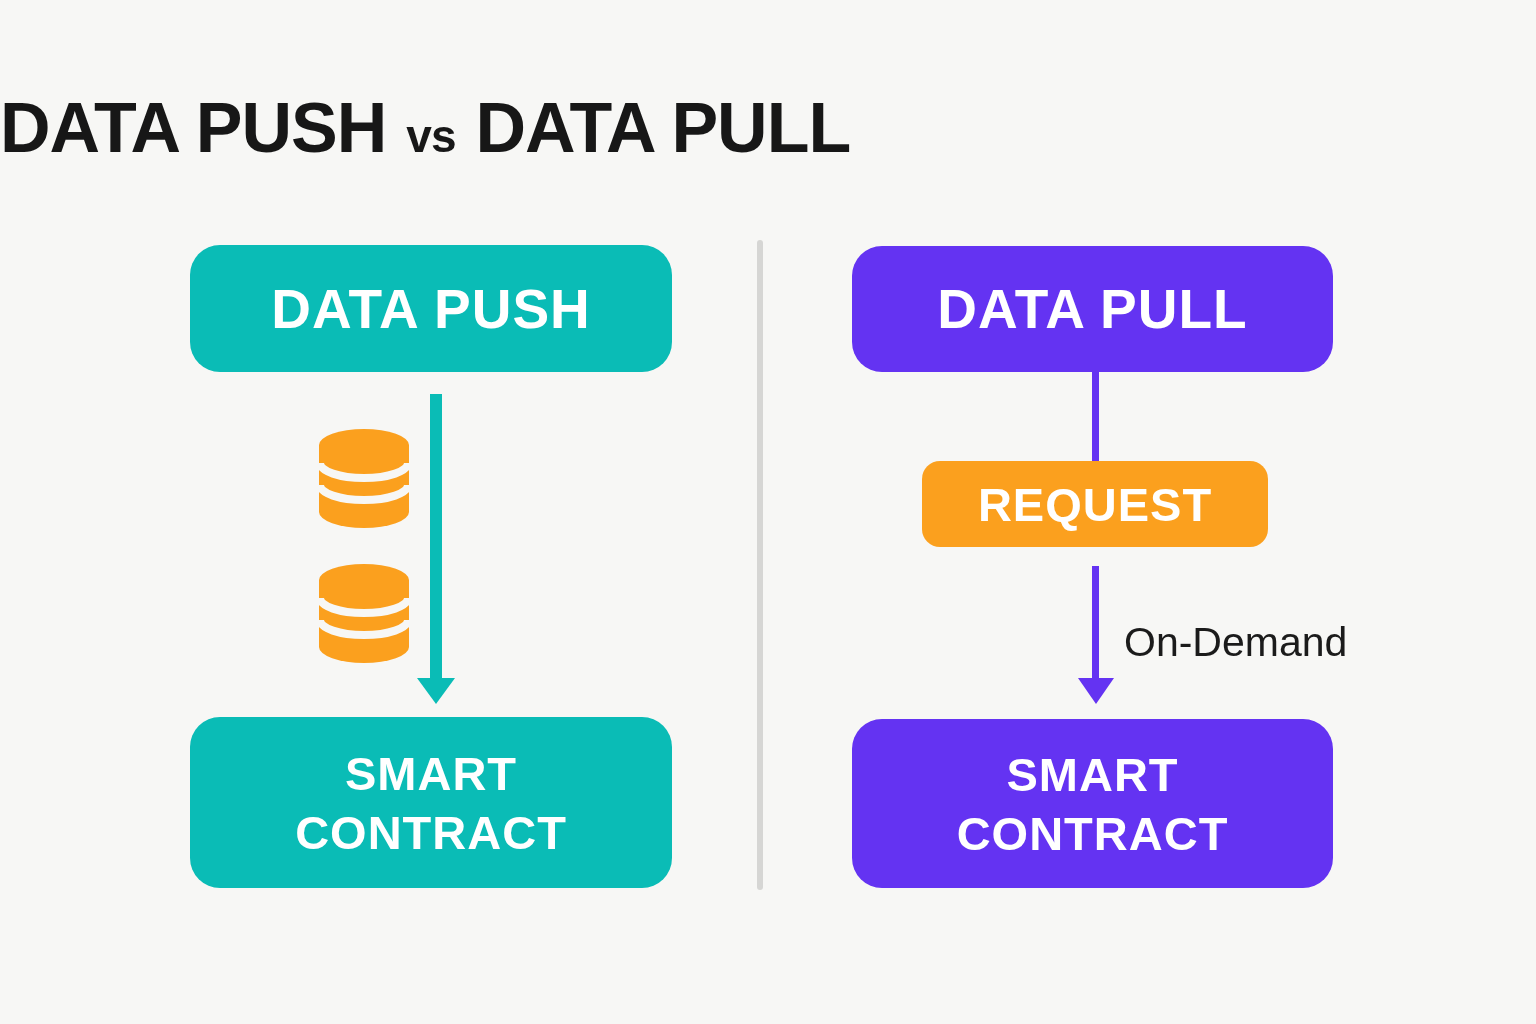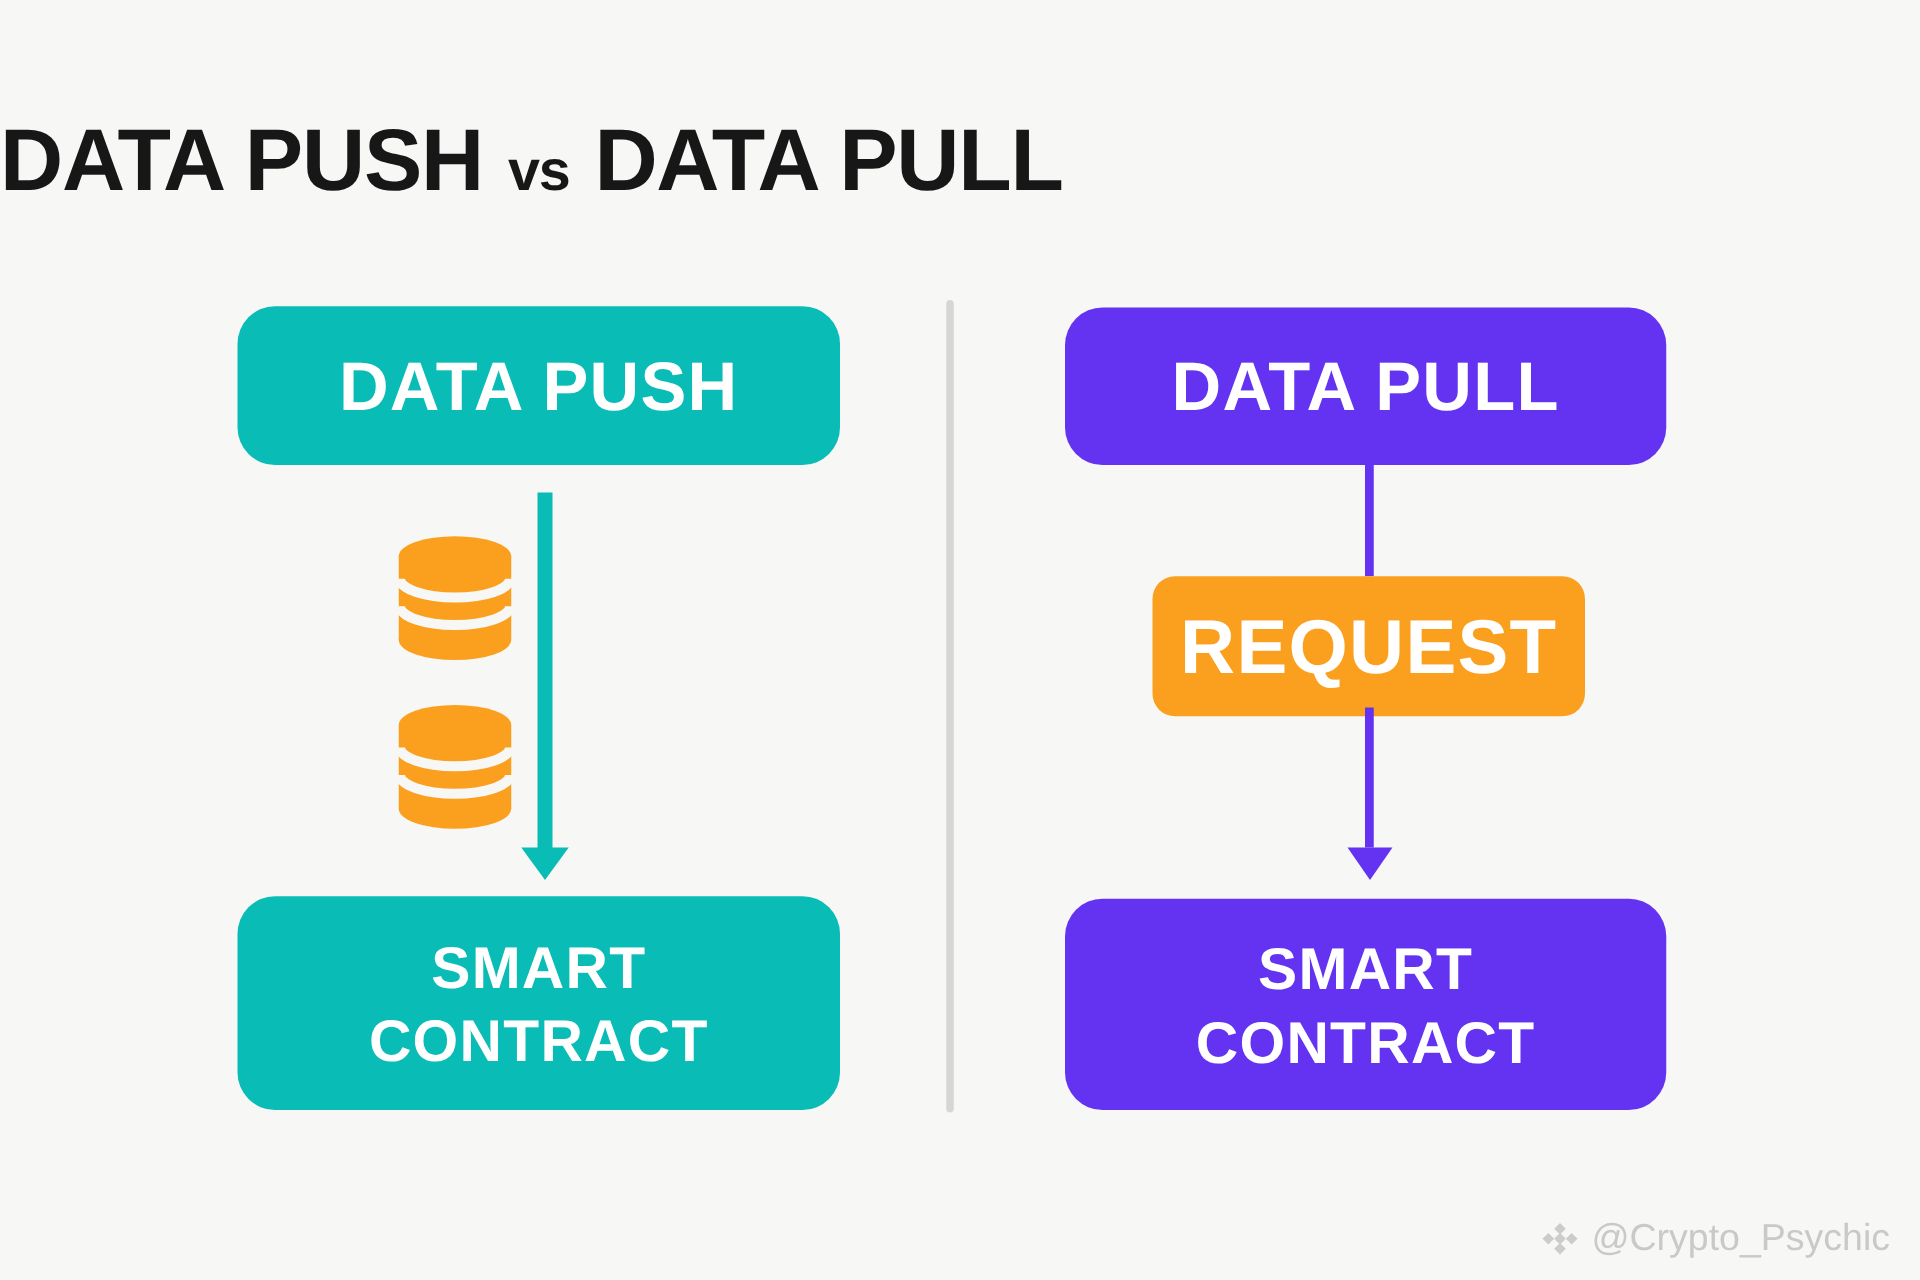--- a/index.html
+++ b/index.html
@@ -22,21 +22,21 @@
     color:#ffffff;font-weight:700;text-align:center;
     border-radius:30px;
   }
   .teal{background:#0abcb6;}
   .purple{background:#6433f2;}
   .orange-bg{background:#fba01e;}
   .box-push  {left:190px;top:245px;width:482px;height:127px;font-size:55px;letter-spacing:1px;}
   .box-pull  {left:852px;top:246px;width:481px;height:126px;font-size:55px;letter-spacing:1px;}
   .box-sc-left {left:190px;top:717px;width:482px;height:171px;font-size:47px;line-height:59px;letter-spacing:1px;}
   .box-sc-right{left:852px;top:719px;width:481px;height:169px;font-size:47px;line-height:59px;letter-spacing:1px;}
-  .box-request{left:922px;top:461px;width:346px;height:112px;font-size:61px;letter-spacing:1px;border-radius:18px;}
+  .box-request{left:922px;top:461px;width:346px;height:86px;font-size:47px;letter-spacing:1px;border-radius:18px;}
   
   .shaft{position:absolute;}
   .shaft-teal{left:430px;top:394px;width:12px;height:285px;background:#0abcb6;}
   .head-teal{
     position:absolute;left:417px;top:678px;width:0;height:0;
     border-left:19px solid transparent;border-right:19px solid transparent;
     border-top:26px solid #0abcb6;
   }
   .shaft-p1{left:1092px;top:372px;width:7px;height:89px;background:#6433f2;}
   .shaft-p2{left:1092px;top:566px;width:7px;height:112px;background:#6433f2;}
@@ -110,30 +110,21 @@
 
   <div class="shaft shaft-p1"></div>
 
   <div class="box orange-bg box-request">
     <span>REQUEST</span>
   </div>
 
   <div class="shaft shaft-p2"></div>
   <div class="head-purple"></div>
 
+  <div class="annotation ann-right">On-Demand</div>
 
   <div class="box purple box-sc-right">
     <div>SMART</div>
     <div>CONTRACT</div>
   </div>
 
-  <div class="watermark">
-    <svg class="wm-icon" viewBox="0 0 96 96" aria-hidden="true">
-      <path d="M48 10 L62 24 48 38 34 24 Z" fill="#cccccb"></path>
-      <path d="M20 34 L34 48 20 62 6 48 Z" fill="#cccccb"></path>
-      <path d="M76 34 L90 48 76 62 62 48 Z" fill="#cccccb"></path>
-      <path d="M48 58 L62 72 48 86 34 72 Z" fill="#cccccb"></path>
-      <path d="M48 34 L62 48 48 62 34 48 Z" fill="#cccccb"></path>
-    </svg>
-    <span>@Crypto_Psychic</span>
-  </div>
 
 </div>
 
 </body></html>

